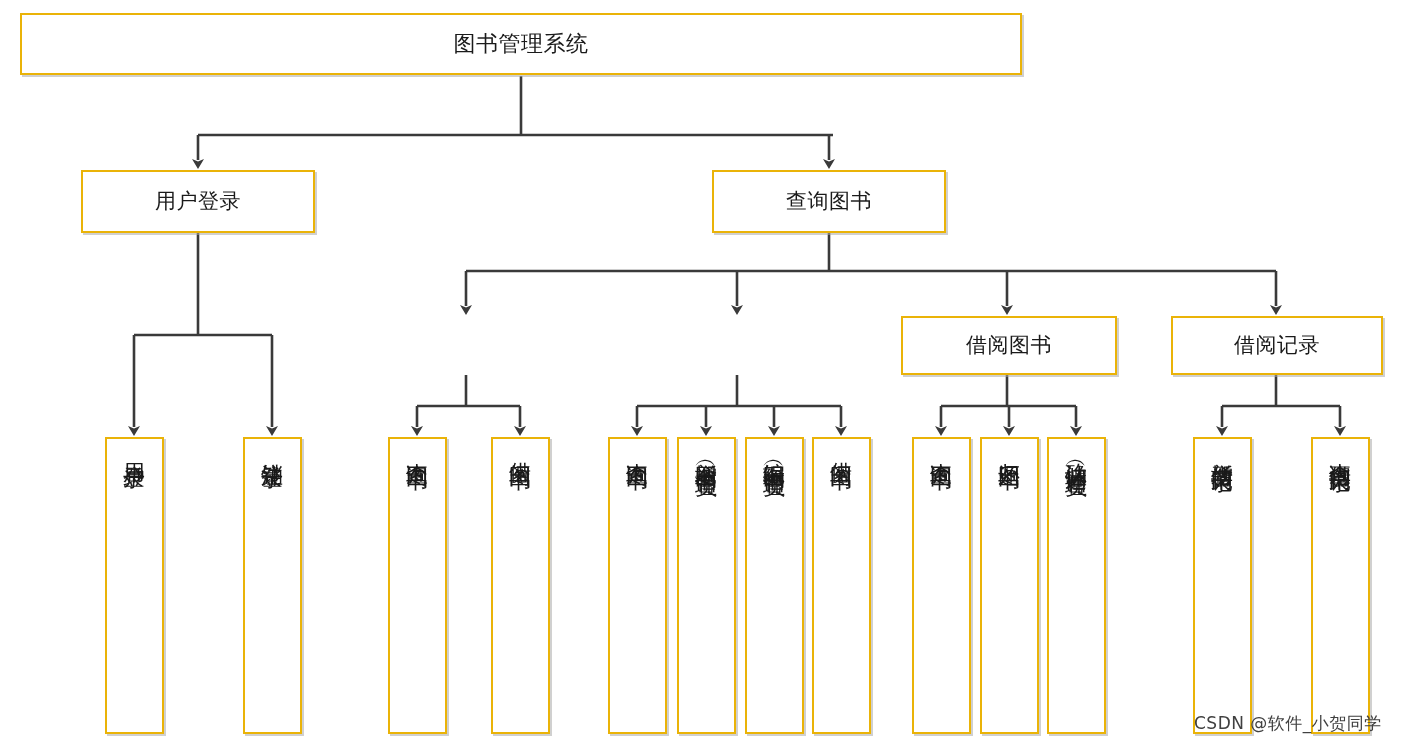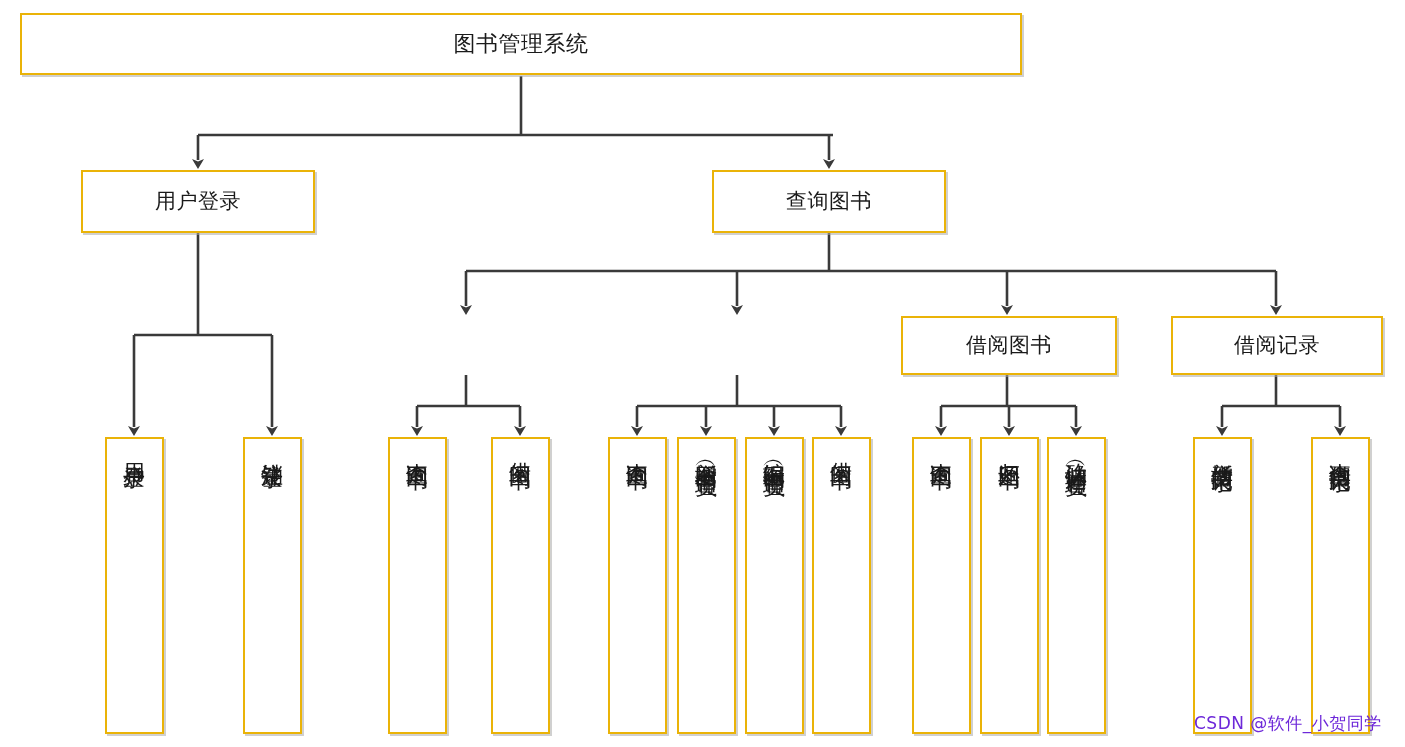--- a/index.html
+++ b/index.html
@@ -60,21 +60,21 @@
   .node.vert .node-label {
     writing-mode: vertical-rl;
     text-orientation: upright;
     font-size: 22px;
     line-height: 1.05;
     letter-spacing: 2px;
     white-space: nowrap;
   }
   .watermark {
     position: absolute;
-    color: #6d28d9;
+    color: #404040;
     font-size: 17px;
     letter-spacing: 0.5px;
     white-space: nowrap;
     user-select: none;
   }
 </style>
 </head>
 <body>
 
 <div id="diagram-root">

